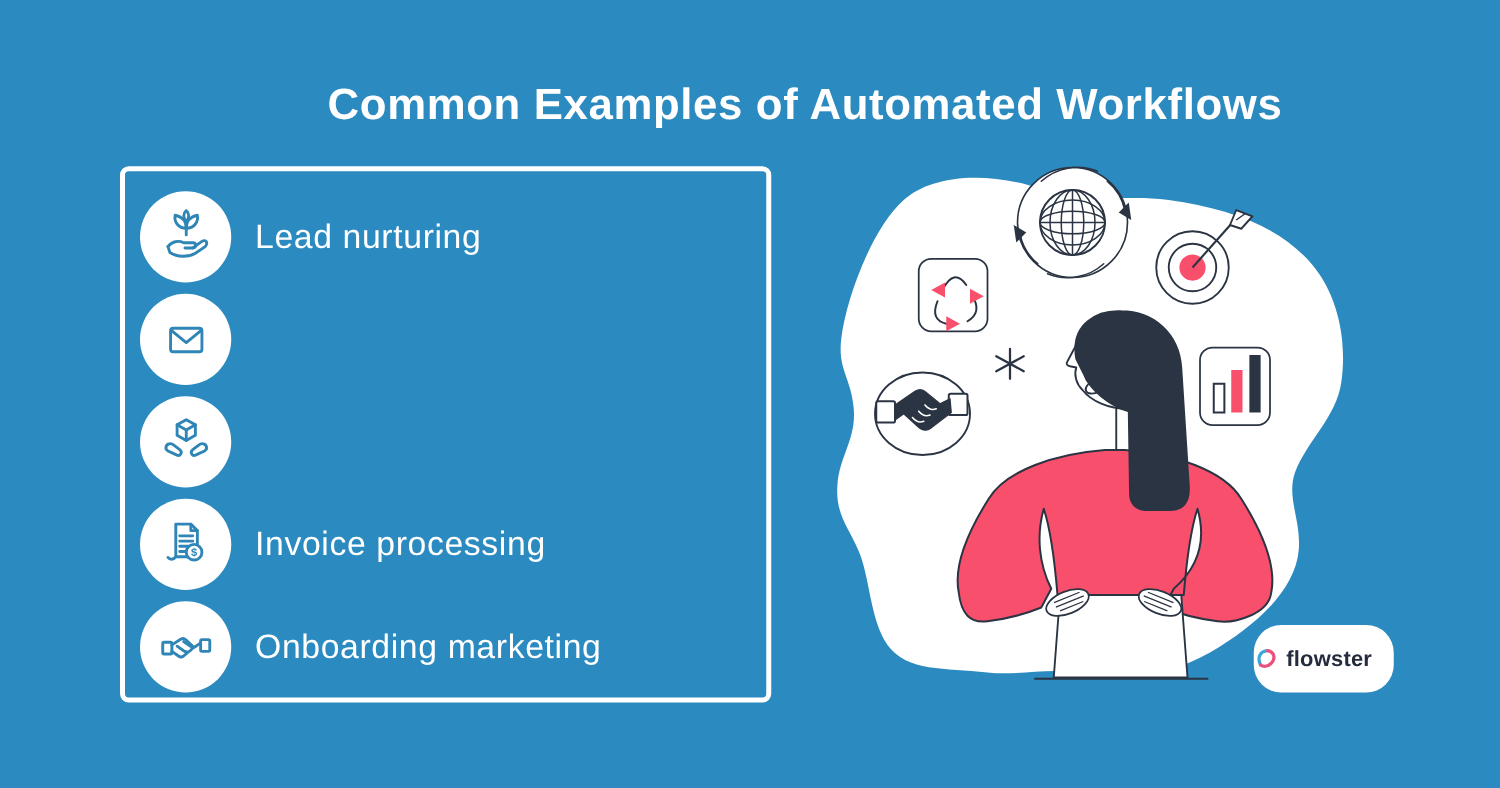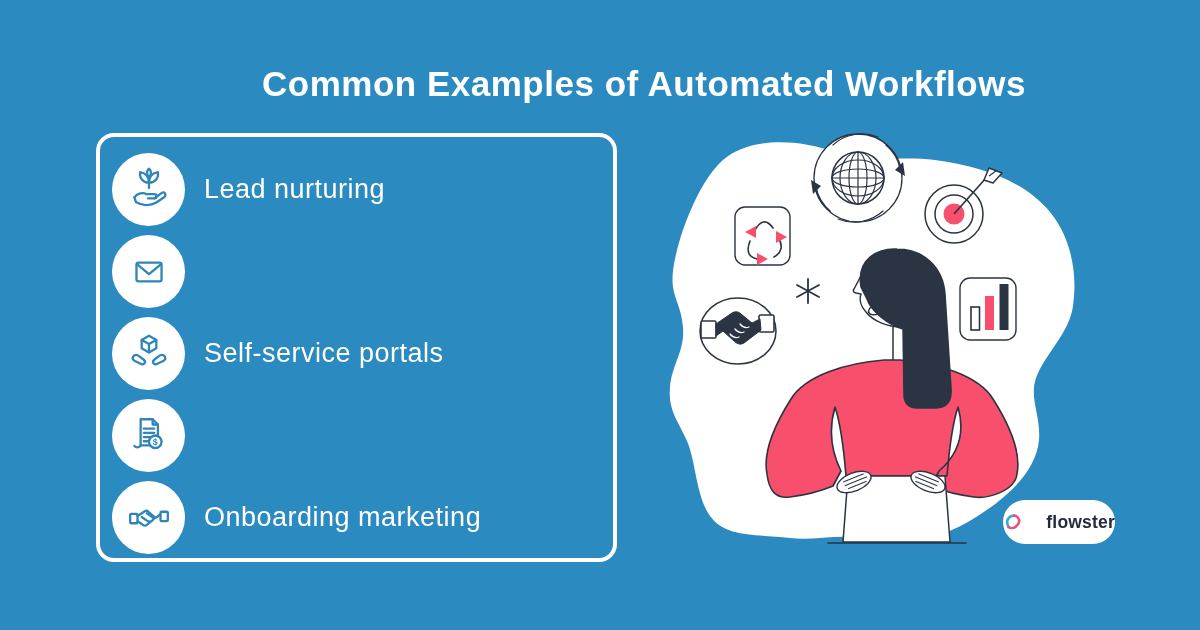--- a/index.html
+++ b/index.html
@@ -11,38 +11,38 @@
     width:1200px;height:630px;position:relative;overflow:hidden;
     background:var(--background);
     font-family:"Liberation Sans", sans-serif;
   }
   .title{
     position:absolute;top:64px;left:0;width:1200px;text-align:center;
     color:var(--white);font-size:35px;font-weight:600;letter-spacing:.5px;margin:0;padding-left:44px;
   }
   .card{
     position:absolute;left:96px;top:133px;width:521px;height:429px;
-    border:4px solid var(--white);border-radius:18px;box-sizing:border-box;
+    border:4px solid var(--white);border-radius:7px;box-sizing:border-box;
     padding:16px 0 4px 12px;
   }
   .row{display:flex;align-items:center;height:73px;margin-bottom:9px;}
   .icon-circle{
     width:73px;height:73px;border-radius:50%;background:var(--white);
     display:flex;align-items:center;justify-content:center;flex:0 0 73px;
   }
   .row-label{color:var(--white);font-size:27px;font-weight:500;letter-spacing:.5px;margin-left:19px;white-space:nowrap;}
   .list-ic{stroke:var(--icon_stroke);fill:none;stroke-width:2.2;stroke-linecap:round;stroke-linejoin:round;}
   .coin-dollar{fill:var(--icon_stroke);stroke:none;font-weight:bold;font-family:"Liberation Sans",sans-serif;}
   .illus{position:absolute;left:640px;top:110px;width:560px;height:520px;}
   
   .f-white{fill:var(--white)} .f-pink{fill:var(--pink)} .f-navy{fill:var(--navy)} .f-none{fill:none}
   .s-navy{stroke:var(--navy)} .s-white{stroke:var(--white)} .s-none{stroke:none}
   .badge{
-    position:absolute;left:1003px;top:500px;width:112px;height:44px;border-radius:22px;
-    background:var(--white);display:flex;align-items:center;justify-content:space-between;gap:6px;
+    position:absolute;left:1003px;top:500px;width:112px;height:54px;border-radius:22px;
+    background:var(--white);display:flex;align-items:center;justify-content:flex-start;gap:6px;
   }
   .badge-text{color:#232B3D;font-size:17.5px;font-weight:bold;letter-spacing:.2px;}
 </style>
 </head>
 <body>
 
 <h1 class="title">Common Examples of Automated Workflows</h1>
 
 <div class="card">
 
@@ -71,34 +71,34 @@
 
   <div class="row">
     <div class="icon-circle">
       <svg class="list-ic" width="46" height="46" viewBox="0 0 44 44">
         <path d="M22 4.5 L29 8.5 V16.5 L22 20.5 L15 16.5 V8.5 Z"></path>
         <path d="M15 8.5 L22 12.5 L29 8.5 M22 12.5 V20.5"></path>
         <path d="M6.5 27 C6 23.5 9.5 21.5 12.5 24 L17 27.5 C19.5 29.5 17.5 33 14.5 31.5 L8 28.5 Z"></path>
         <path d="M37.5 27 C38 23.5 34.5 21.5 31.5 24 L27 27.5 C24.5 29.5 26.5 33 29.5 31.5 L36 28.5 Z"></path>
       </svg>
     </div>
-    <span class="row-label">Self-service portals</span>
   </div>
 
   <div class="row">
     <div class="icon-circle">
       <svg class="list-ic" width="46" height="46" viewBox="0 0 44 44">
         <path d="M14 6 H25.5 L30.5 11 V31 H14 Z"></path>
         <path d="M25.5 6 V11 H30.5"></path>
         <path d="M17 15 H27 M17 19 H27 M17 23 H27 M17 27 H22"></path>
         <path d="M14 31 C12 33.5 9.5 33.5 8 31.5"></path>
         <circle cx="28" cy="27.5" r="6" class="f-white"></circle>
         <text x="28" y="30.5" text-anchor="middle" font-size="8.5" class="coin-dollar">$</text>
       </svg>
     </div>
+    <span class="row-label">Invoice processing</span>
   </div>
 
   <div class="row">
     <div class="icon-circle">
       <svg class="list-ic" width="46" height="46" viewBox="0 0 44 44">
         <rect x="4" y="18" width="7" height="9" rx="1"></rect>
         <rect x="33" y="16" width="7" height="9" rx="1"></rect>
         <path d="M11 20 L18 15.5 Q20 14.5 21.5 16 L27 21"></path>
         <path d="M11 25 L16 28.5 Q18 30 20 28.5 L23 26"></path>
         <path d="M15 21 L20 24.5 Q23 26.5 25 24.5 L27.5 22"></path>

